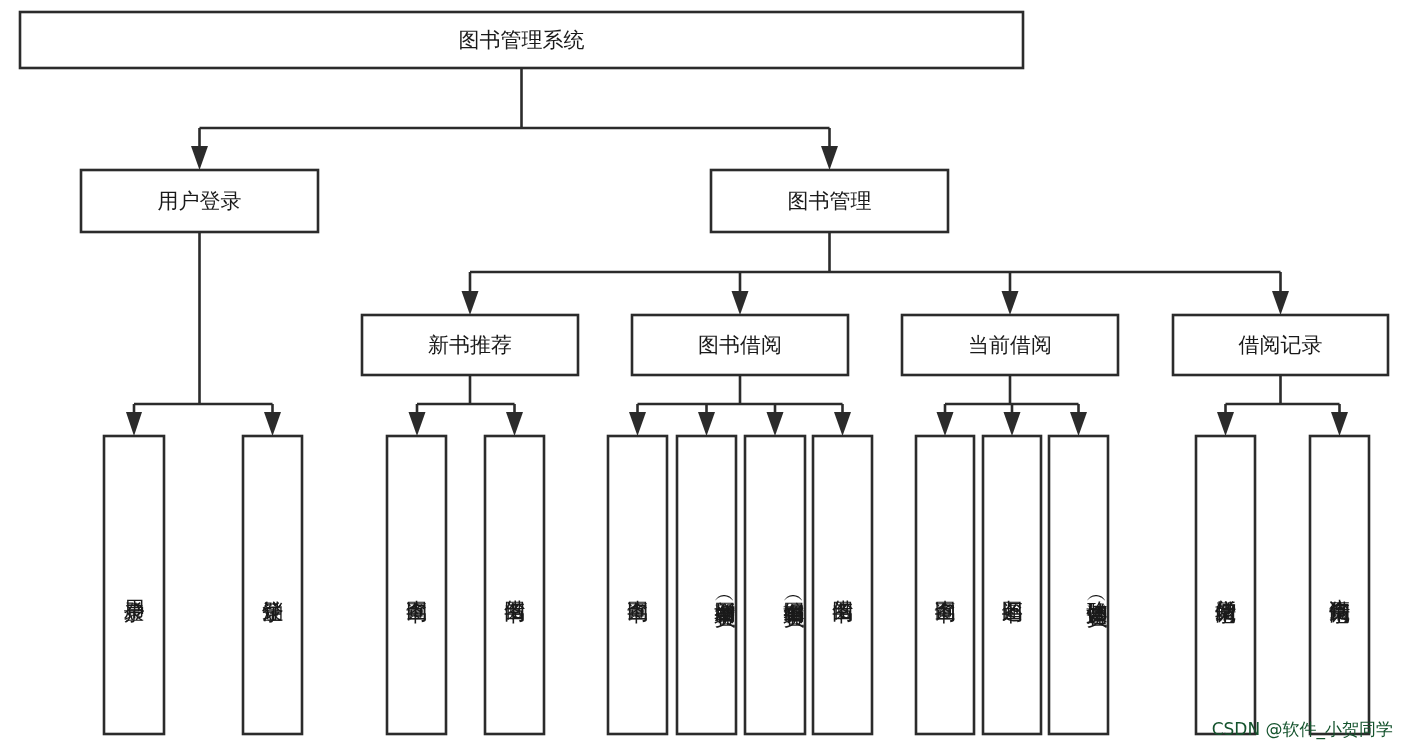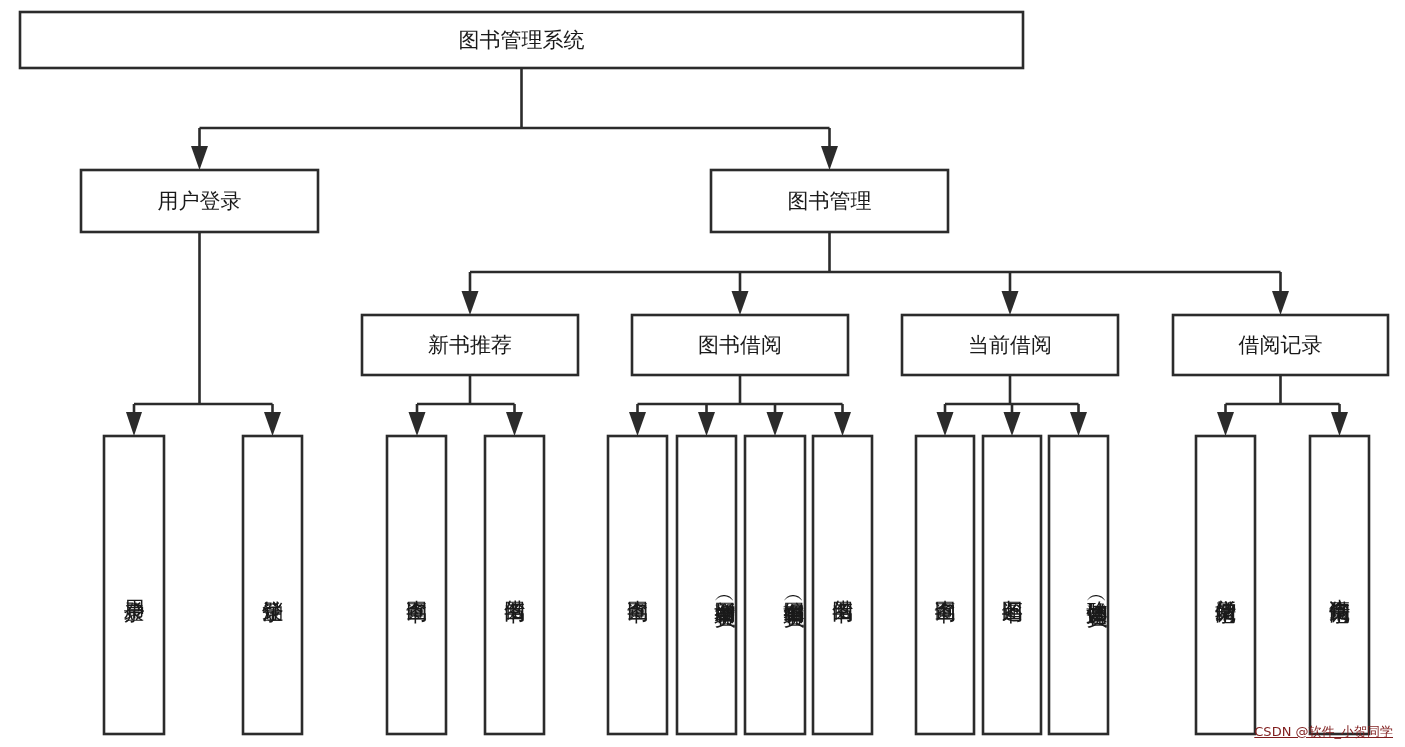--- a/index.html
+++ b/index.html
@@ -61,24 +61,23 @@
     align-items: flex-start;
     justify-content: center;
     white-space: nowrap;
     pointer-events: none;
   }
   .watermark {
     position: absolute;
     right: 12px;
     bottom: 6px;
     font-family: "DejaVu Sans", "Liberation Sans", sans-serif;
-    font-size: 13px;
-    color: #7f1d1d;
+    font-size: 17px;
+    color: #14532d;
     white-space: nowrap;
-    text-decoration: underline;
   }
 </style>
 </head>
 <body>
 
 <div id="diagram-root">
 
   <svg class="diagram-canvas" viewBox="0 0 1405 747">
 
     <g>

